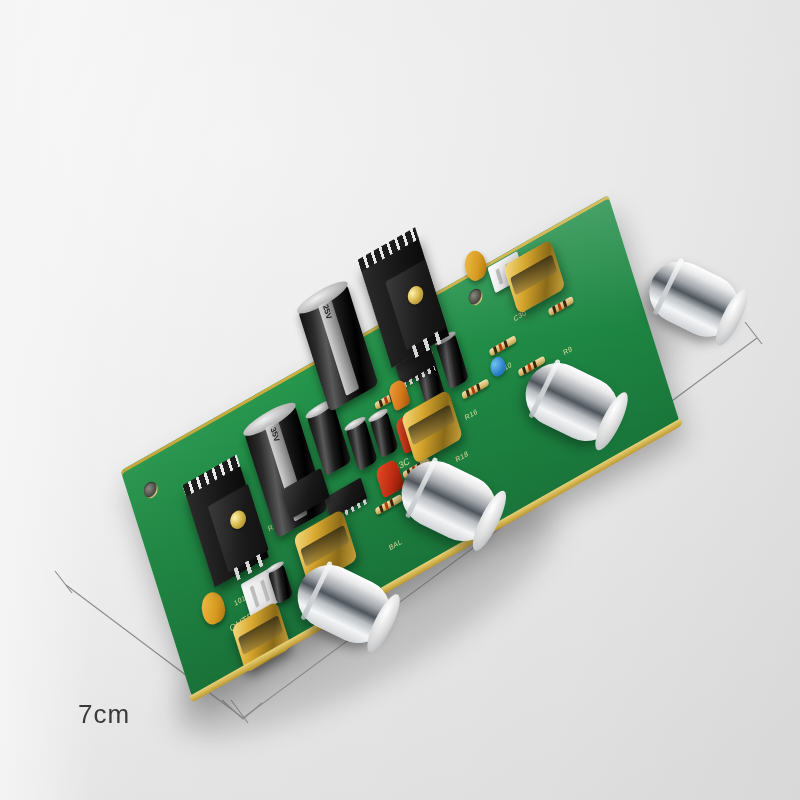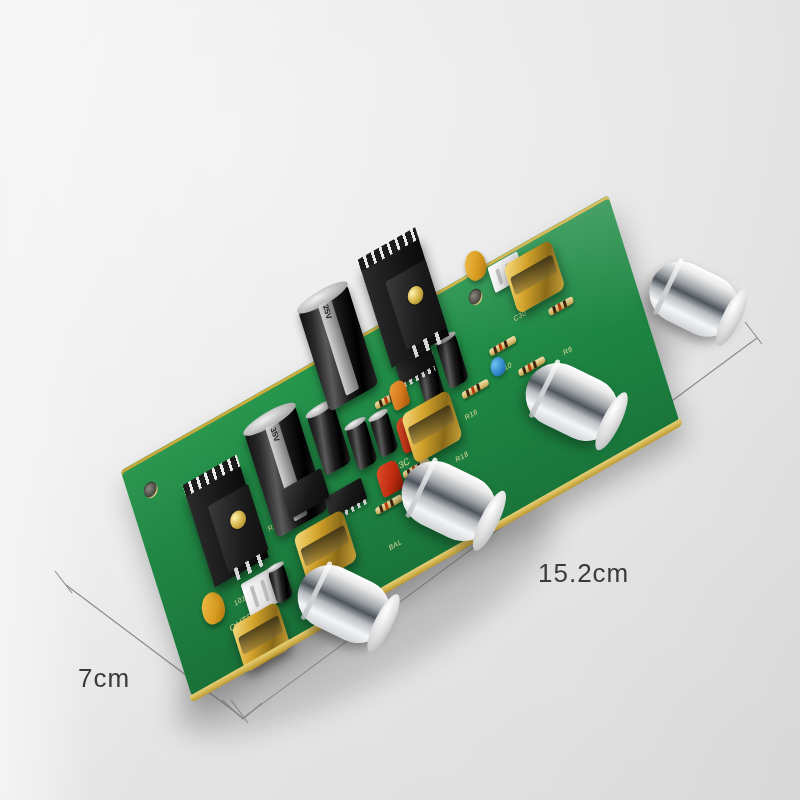--- a/index.html
+++ b/index.html
@@ -132,22 +132,21 @@
 
     <line x1="745" y1="322" x2="762" y2="344" stroke="#8a8a8a" stroke-width="1.1"></line>
     <line x1="231" y1="700" x2="248" y2="723" stroke="#8a8a8a" stroke-width="1.1"></line>
 
     <line x1="243" y1="718" x2="66" y2="585" stroke="#8a8a8a" stroke-width="1.1"></line>
     <line x1="55" y1="571" x2="72" y2="593" stroke="#8a8a8a" stroke-width="1.1"></line>
 
     <polyline points="222,700 243,719 262,703" fill="none" stroke="#8a8a8a" stroke-width="1.1"></polyline>
   </svg>
 
-  <div class="dim-label" style="left:538px;top:558px;">15.2cm</div>
-  <div class="dim-label" style="left:78px;top:663px;">7cm</div>
+  <div class="dim-label" style="left:78px;top:699px;">7cm</div>
 
   <div id="board-wrap">
     <div class="pcb">
       <div class="pcb-shade"></div>
 
       <div class="hole" style="left:16px;top:24px;"></div>
       <div class="hole" style="left:172px;top:198px;"></div>
       <div class="hole" style="left:392px;top:16px;"></div>
 
       <div class="silk" style="left:58px;top:186px;transform:rotate(-2deg);font-size:9px;">OUTPUT</div>

